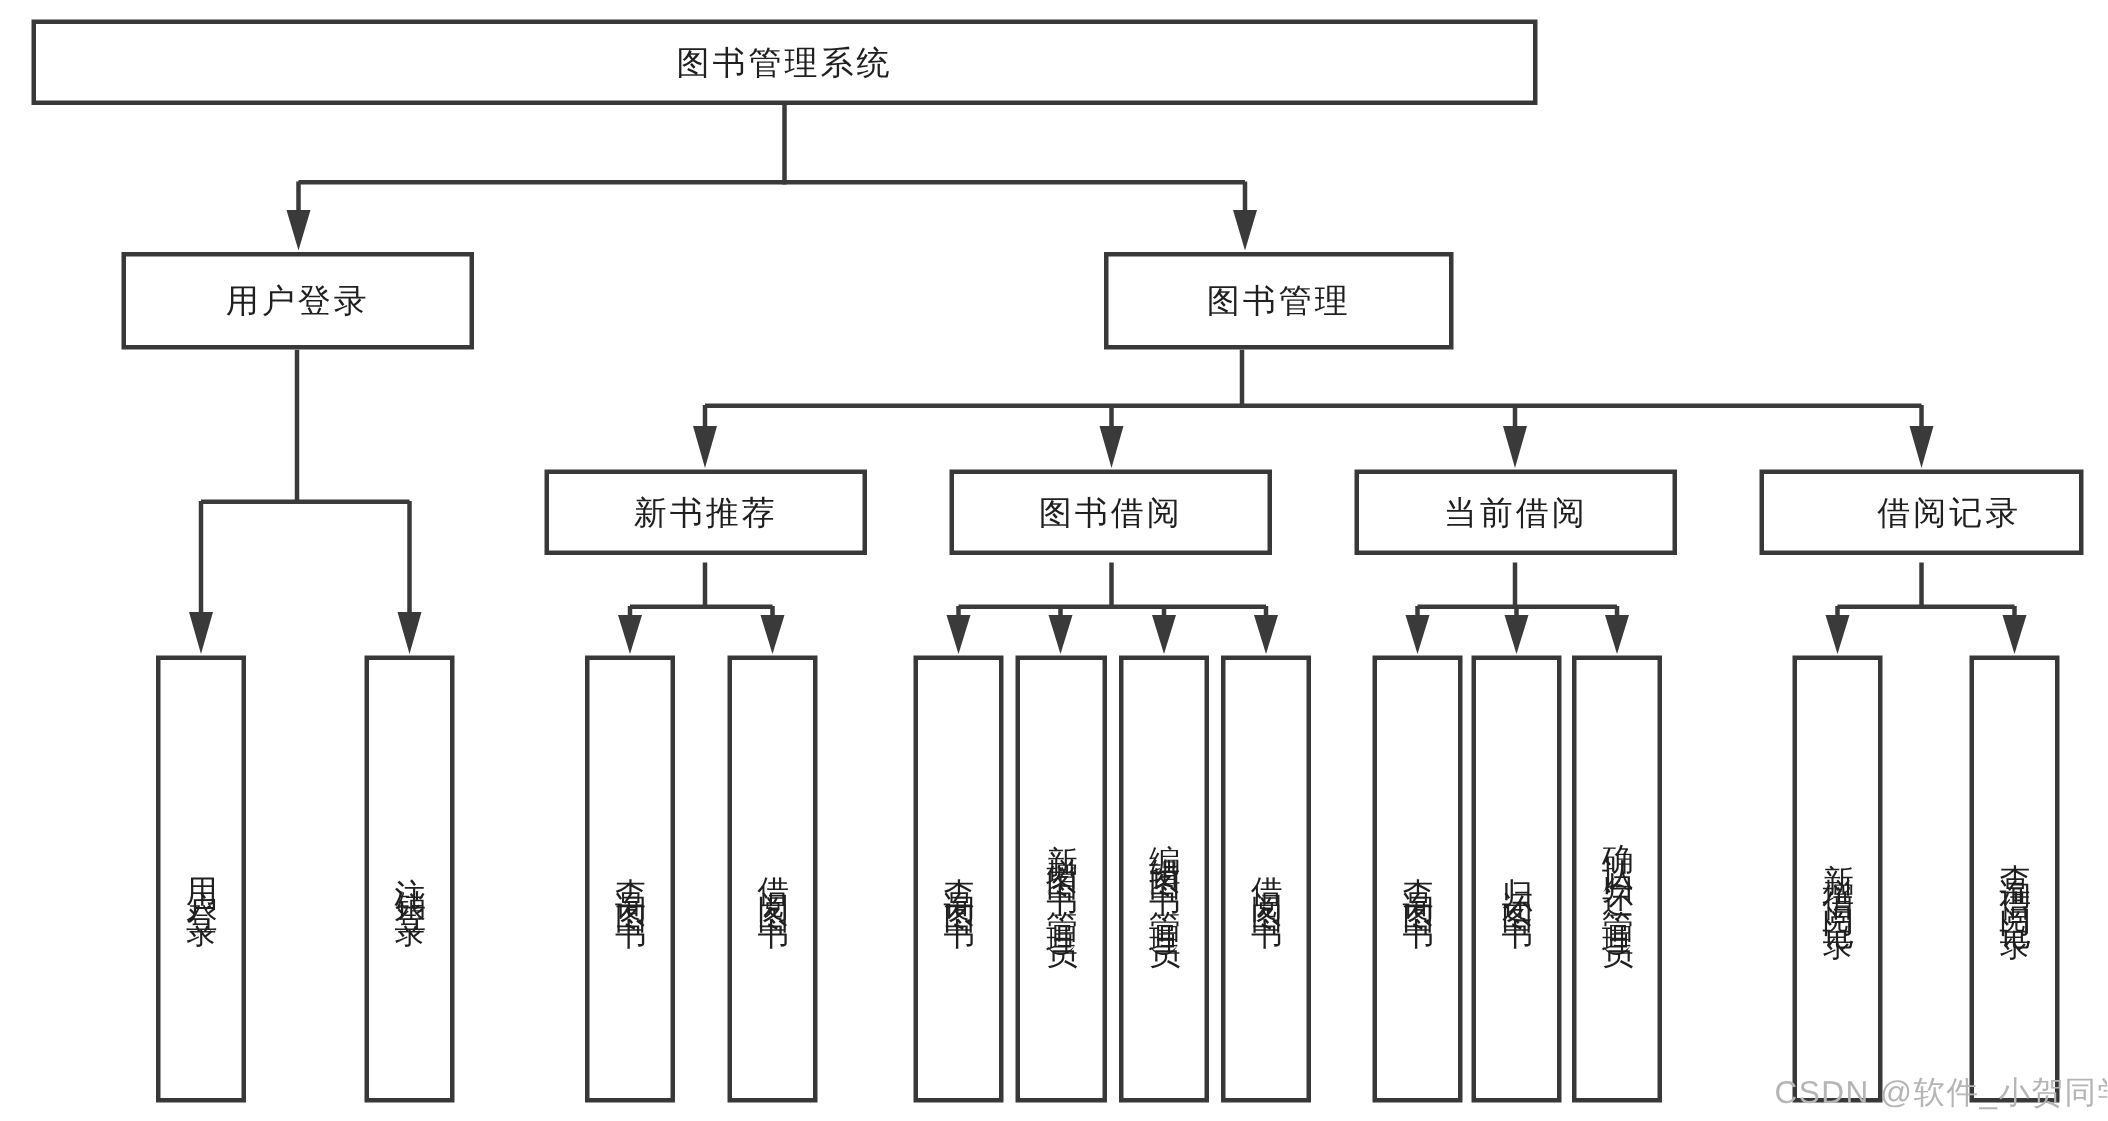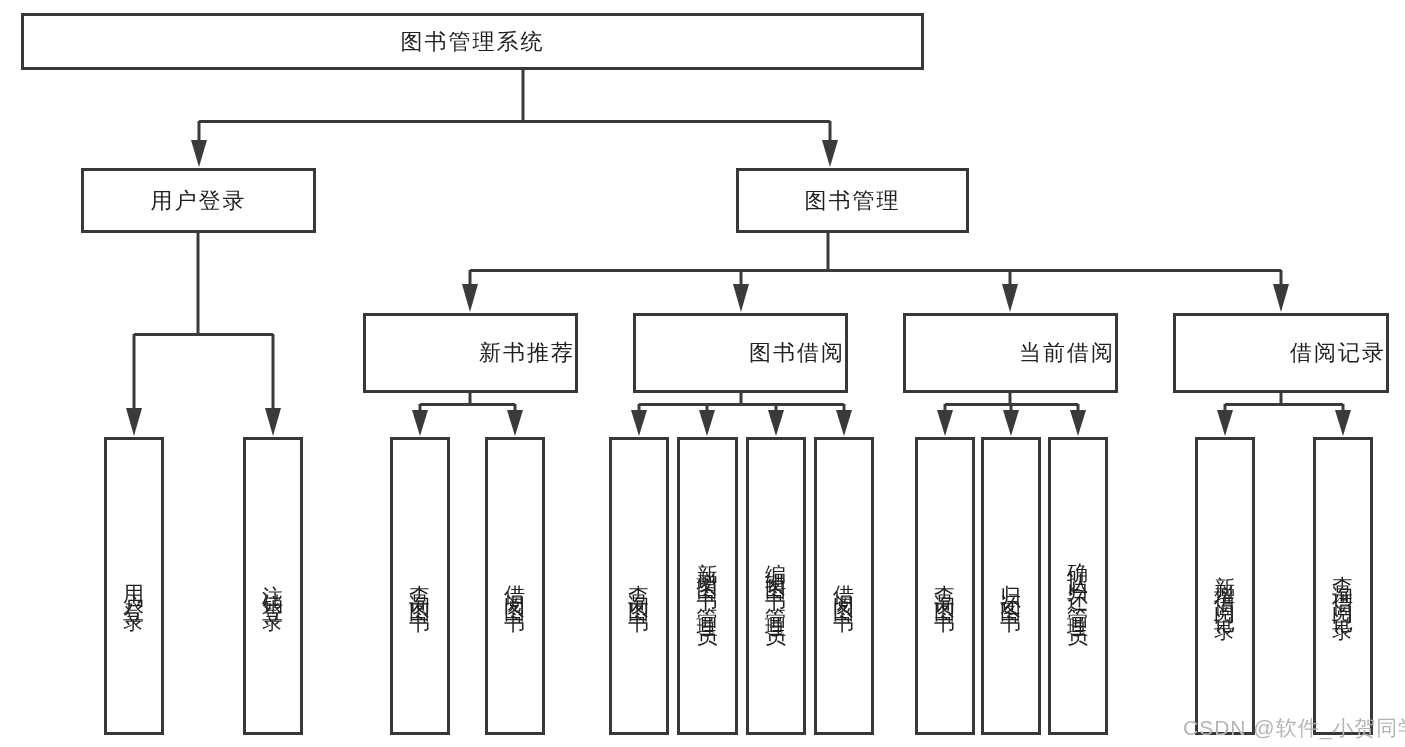--- a/index.html
+++ b/index.html
@@ -23,26 +23,26 @@
   }
   .node.h{font-size:22px;letter-spacing:2px;}
   .node.v span{
     writing-mode:vertical-rl;
     text-orientation:upright;
     font-size:21px;
     letter-spacing:9px;
     line-height:1;
   }
   
-  .n-root{left:21px;top:13px;width:903px;height:57px;}
+  .n-root{left:21px;top:13px;width:1004px;height:57px;}
   
   .n-l2a{left:81px;top:168px;width:235px;height:65px;}
   .n-l2b{left:736px;top:168px;width:233px;height:65px;}
   
-  .n-l3{top:313px;height:80px;justify-content:flex-end;}
+  .n-l3{top:313px;height:57px;}
   .n-l3a{left:363px;width:215px;}
   .n-l3b{left:633px;width:215px;}
   .n-l3c{left:903px;width:215px;}
   .n-l3d{left:1173px;width:216px;padding-left:37px;}
   
   .leaf{top:437px;height:298px;width:60px;}
   .g1c1{left:104px;} .g1c2{left:243px;}
   .g2c1{left:390px;} .g2c2{left:485px;}
   .g3c1{left:609px;} .g3c2{left:677px;width:61px;} .g3c3{left:746px;} .g3c4{left:814px;}
   .g4c1{left:915px;} .g4c2{left:981px;} .g4c3{left:1048px;}

